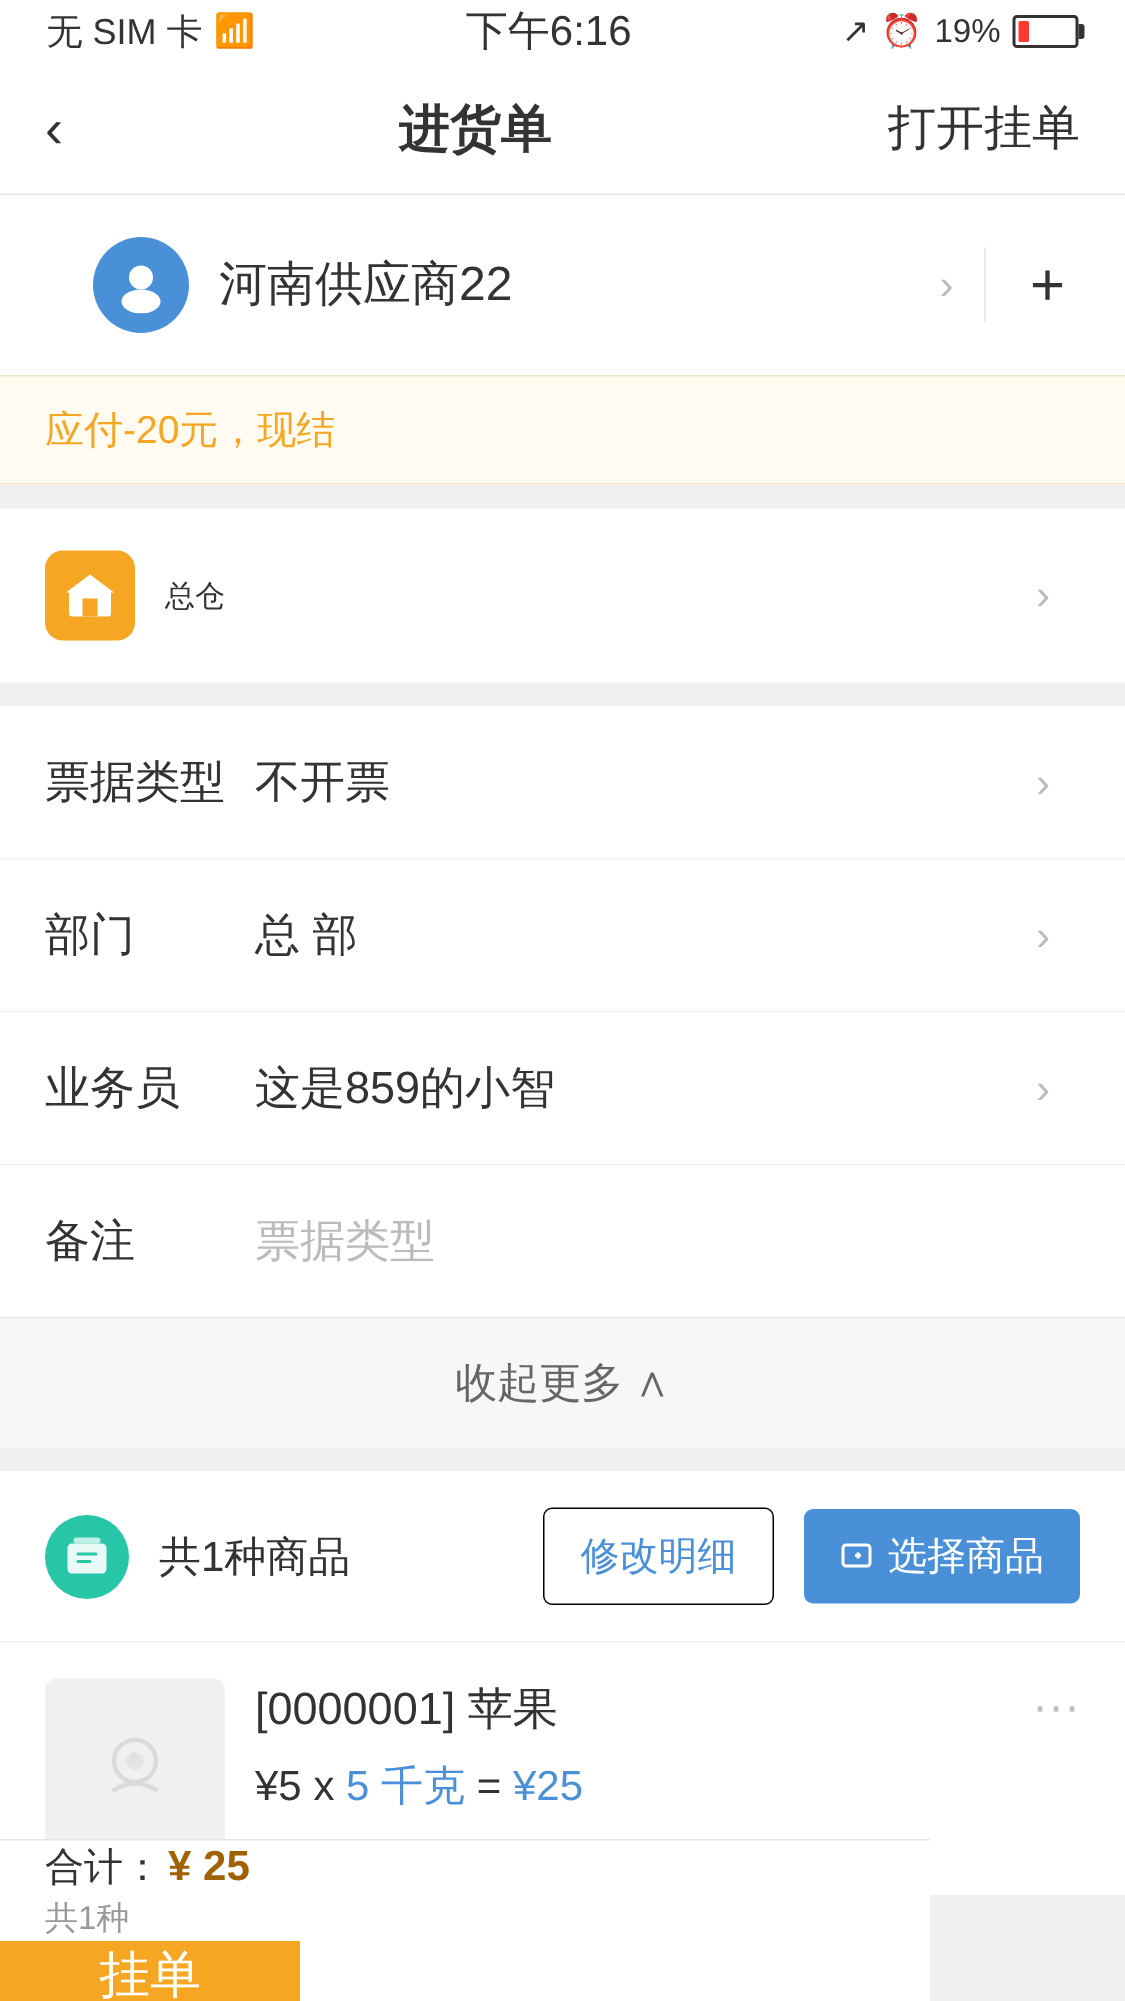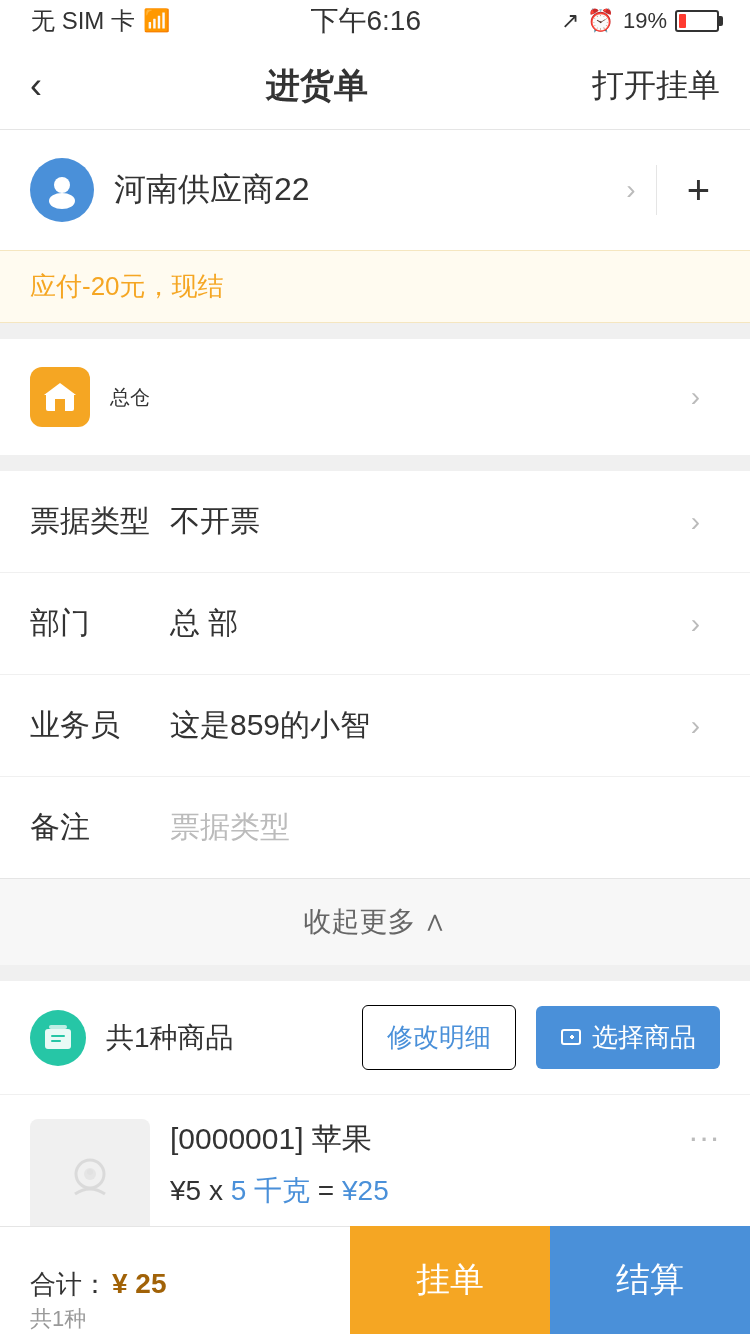--- a/index.html
+++ b/index.html
@@ -95,20 +95,21 @@
     
     .supplier-section {
       background: #fff;
       margin-bottom: 0;
     }
     .supplier-row {
       display: flex;
       align-items: center;
       padding: 28px 30px;
       border-bottom: none;
+      margin-left: 32px;
     }
     .supplier-avatar {
       width: 64px;
       height: 64px;
       border-radius: 50%;
       background: #4a90d9;
       display: flex;
       align-items: center;
       justify-content: center;
       margin-right: 20px;
@@ -287,26 +288,27 @@
       color: #bbb;
       font-size: 32px;
       cursor: pointer;
     }
 
     
     .footer {
       position: fixed;
       bottom: 0;
       left: 0;
-      width: 750px;
+      width: 620px;
       height: 108px;
       display: flex;
-      align-items: flex-end;
+      align-items: flex-start;
       background: #fff;
       border-top: 1px solid #e5e5e5;
+      flex-direction: column;
     }
     .footer-total {
       flex: 1;
       padding: 0 30px;
     }
     .footer-total-label {
       font-size: 26px;
       color: #333;
     }
     .footer-total-amount {

